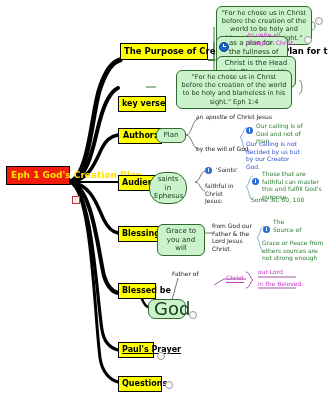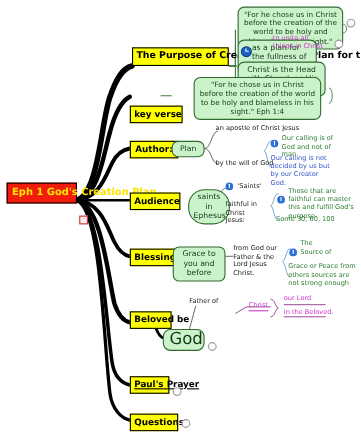--- a/index.html
+++ b/index.html
@@ -52,21 +52,21 @@
     color:#14401a;
     font-size:7px;
     line-height:8.5px;
     text-align:center;
     padding:2px 4px;
   }
   .green.quote{
     font-size:6.6px;line-height:8.2px;
   }
   .green.godbox{
-    font-size:15px;line-height:17px;
+    font-size:18px;line-height:17px;
     padding:0px 5px 1px 5px;
     color:#103a16;
     border-radius:7px;
   }
   .green.iconline{
     text-align:left;
     padding-left:12px;
     position:relative;
   }
 
@@ -255,21 +255,21 @@
     <span class="infoicon" style="position:absolute;left:-2px;top:5px;"></span>
     <div class="greentext" style="padding-left:8px;">Our calling is of God and not of man</div>
   </div>
   <div class="node bluetext" style="left:246px;top:140px;width:58px;">
     <span>Our calling is not decided by us but by our Creator God.</span>
   </div>
 
   <div class="node yellow" style="left:118px;top:175px;width:46px;">
     <span>Audience</span>
   </div>
-  <div class="node green" style="left:171px;top:172px;width:38px;border-radius:15px;">
+  <div class="node green" style="left:149px;top:172px;width:38px;border-radius:15px;">
     <span>saints in Ephesus</span>
   </div>
   <div class="node plain" style="left:205px;top:166px;">
     <span class="infoicon" style="margin-right:2px;"></span>
     <span>'Saints'</span>
   </div>
   <div class="node plain wrap" style="left:205px;top:182px;width:34px;">
     <span>faithful in Christ Jesus:</span>
   </div>
 
@@ -278,36 +278,36 @@
     <div class="greentext" style="padding-left:8px;">Those that are faithful can master this  and fulfill God's purpose</div>
   </div>
   <div class="node greentext" style="left:251px;top:196px;width:60px;">
     <span>Some 30, 60, 100</span>
   </div>
 
   <div class="node yellow" style="left:118px;top:226px;width:48px;">
     <span>Blessings</span>
   </div>
   <div class="node green" style="left:157px;top:224px;width:48px;">
-    <span>Grace to you and before</span>
+    <span>Grace to you and will</span>
   </div>
   <div class="node plain wrap" style="left:212px;top:222px;width:44px;">
     <span>from God our Father &amp; the Lord Jesus Christ.</span>
   </div>
 
   <div class="node" style="left:265px;top:218px;width:40px;">
     <span class="infoicon" style="position:absolute;left:-2px;top:8px;"></span>
     <div class="greentext" style="padding-left:8px;text-align:left;">The Source of</div>
   </div>
   <div class="node greentext" style="left:262px;top:239px;width:64px;">
     <span>Grace or Peace from others sources are not strong enough</span>
   </div>
 
   <div class="node yellow" style="left:118px;top:283px;width:38px;">
-    <span>Beloved be</span>
+    <span>Blessed be</span>
   </div>
   <div class="node green godbox" style="left:148px;top:299px;width:38px;text-align:center;">
     <span>God</span>
   </div>
   <div class="marker round" style="left:189px;top:311px;"></div>
 
   <div class="node plain" style="left:172px;top:270px;">
     <span>Father of</span>
   </div>
   <div class="node magenta" style="left:226px;top:274px;border-bottom:1px solid #cc33cc;">

